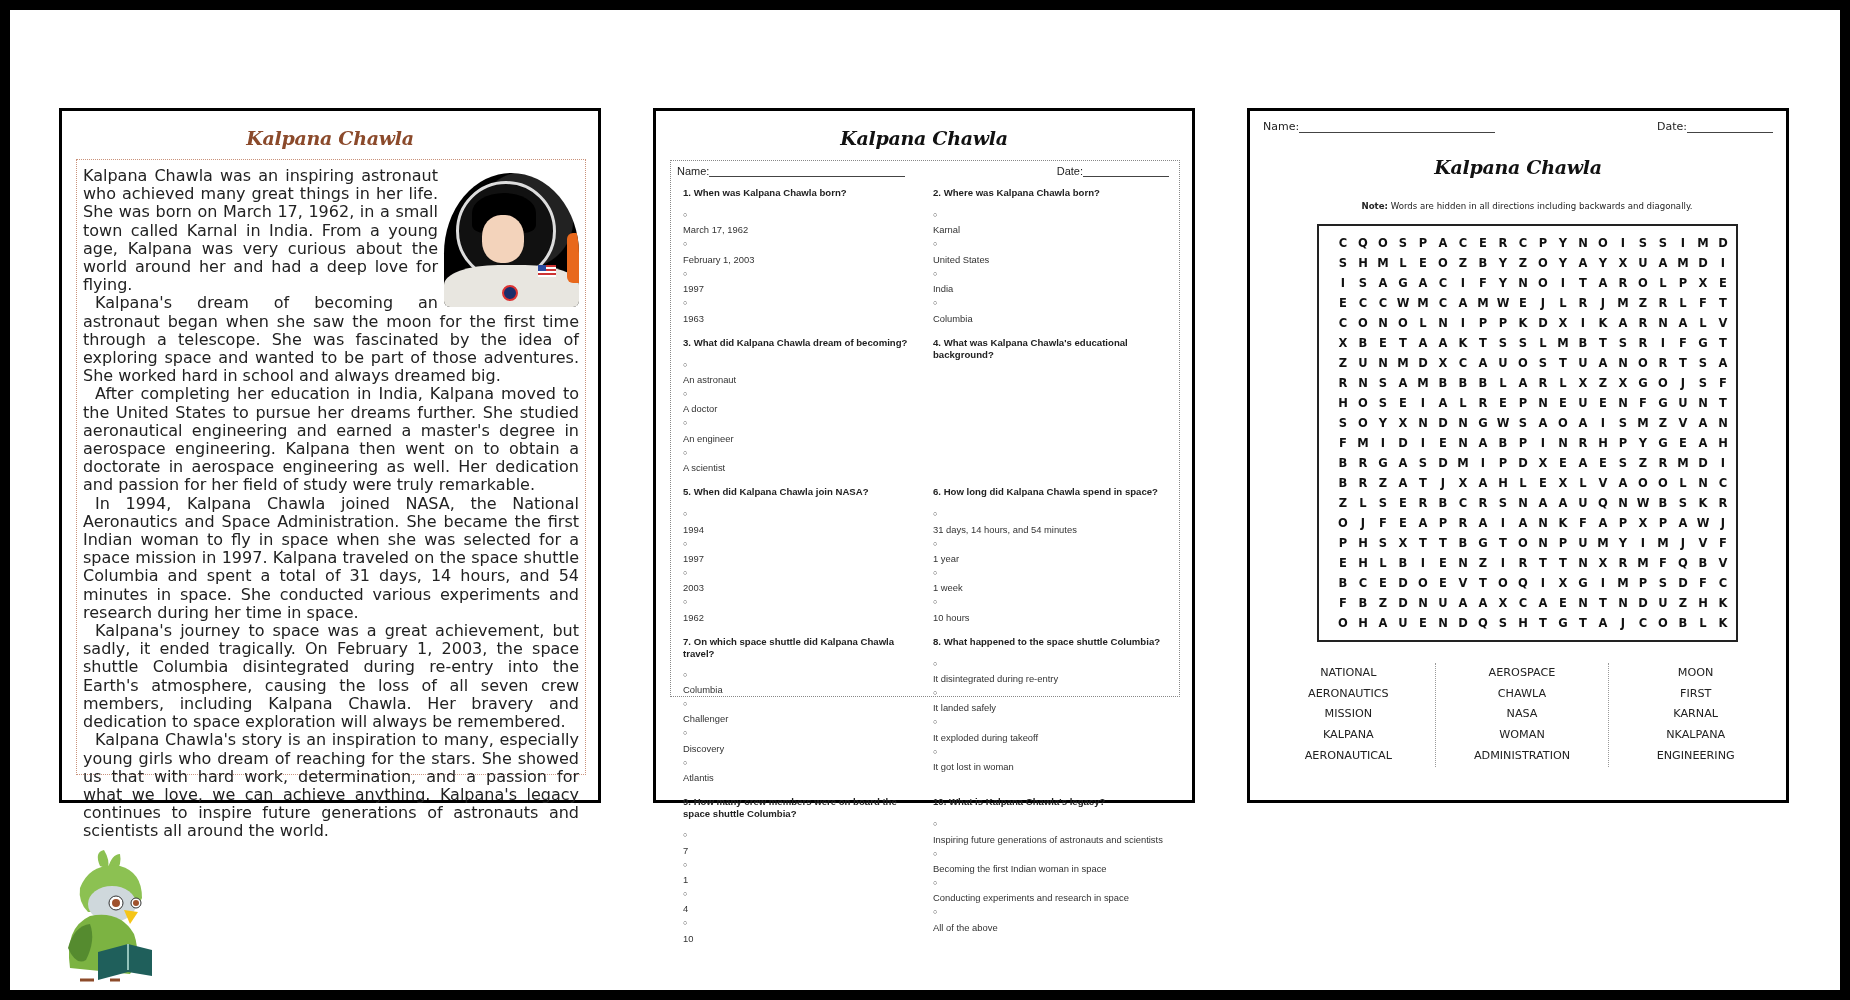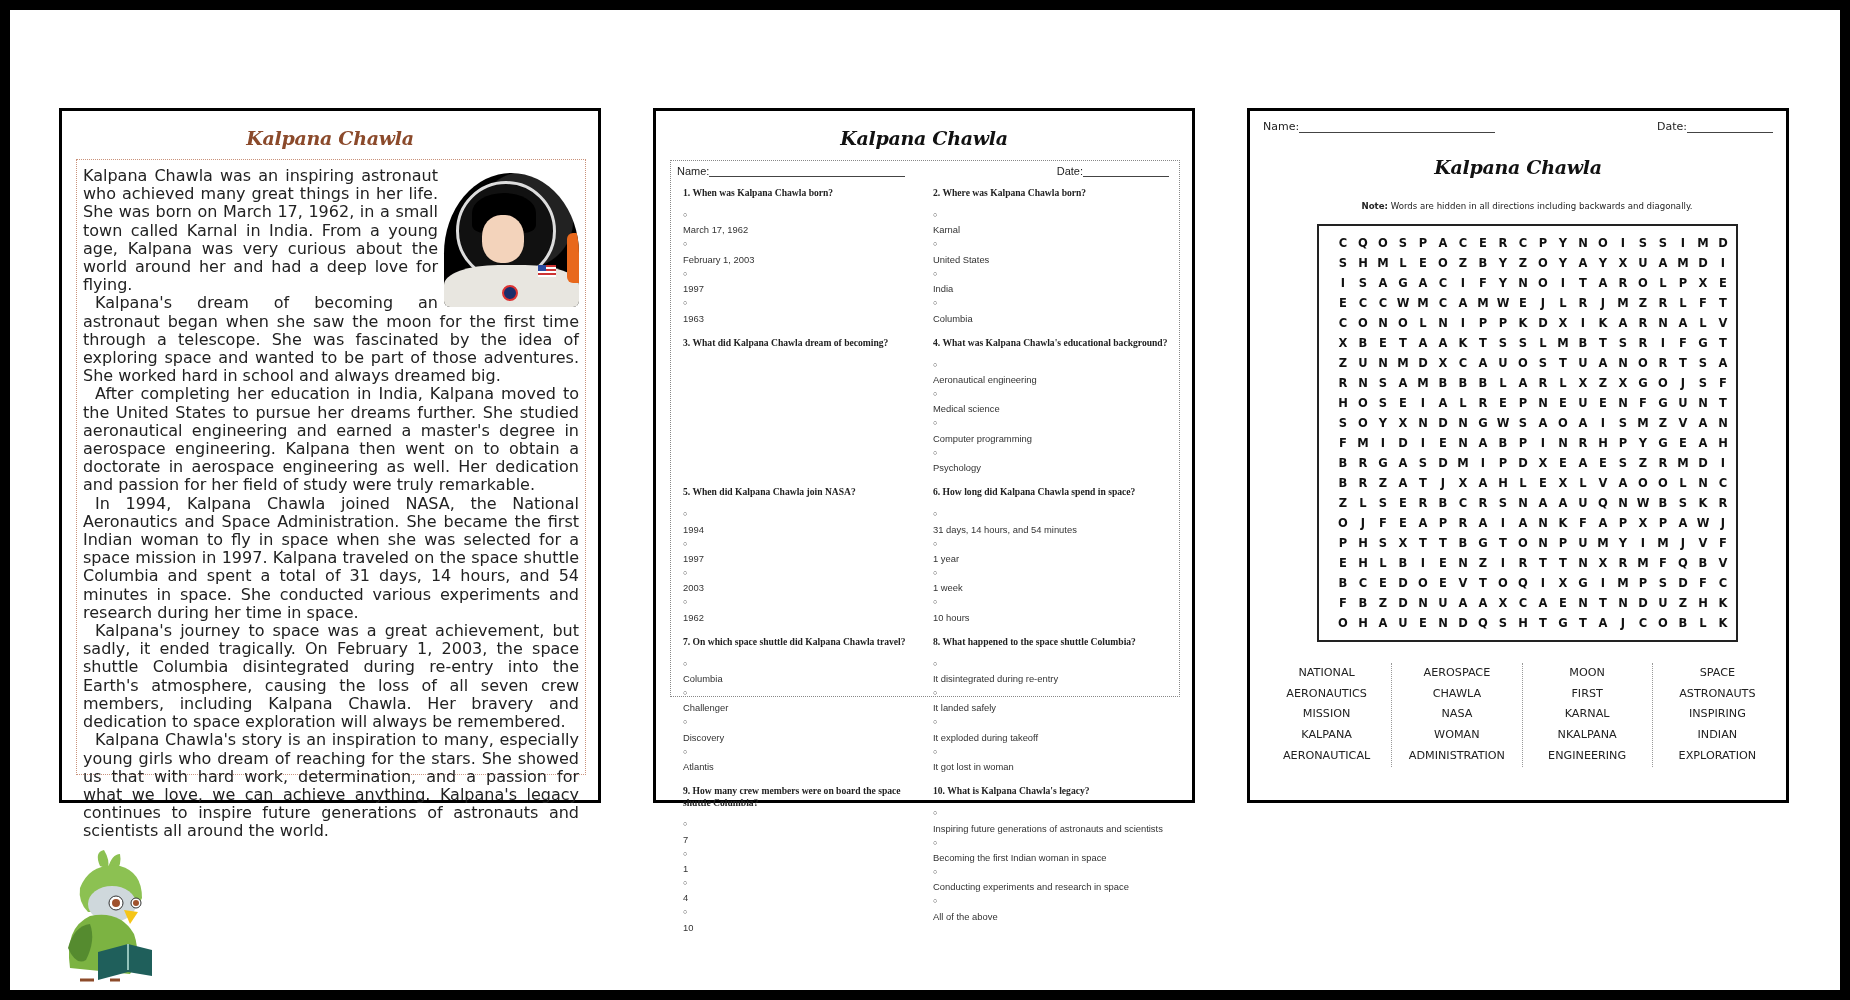--- a/index.html
+++ b/index.html
@@ -50,21 +50,21 @@
     .p2 .script-title { color: #111; position: absolute; top: 16px; left: 0; right: 0; }
     .quiz-box {
       position: absolute; left: 14px; top: 49px; width: 510px; height: 537px;
       border: 1px dotted #888; padding: 4px 10px 0 6px;
       font-family: "Liberation Sans", sans-serif; color: #222;
     }
     .namedate { display:flex; justify-content: space-between; font-size: 11px; height: 16px; }
     .namedate .line { display:inline-block; border-bottom: 1px solid #444; vertical-align: bottom; height: 11px; }
     .qgrid { display: grid; grid-template-columns: 244px 244px; column-gap: 6px; }
     .q { font-size: 9.6px; margin-top: 0; }
-    .q .qt { font-weight: bold; line-height: 12px; min-height: 13px; padding-left: 6px; font-family: Liberation Serif, serif; }
+    .q .qt { font-weight: bold; line-height: 12px; min-height: 13px; padding-left: 6px; }
     .q ul { list-style: none; margin-top: 7px; padding-left: 6px; }
     .q li { line-height: 15.6px; font-size: 9.4px; color: #333; display:flex;flex-direction:column; }
     .q li .b { width: 12px; flex: none; font-size: 7px; line-height: 15.6px; }
     .q li .t { line-height: 12px; padding-top: 1.8px; }
 
     
     .ws-namedate { position:absolute; left:13px; top:9px; right:13px; display:flex; justify-content:space-between; font-size: 11px; font-family: "DejaVu Sans", sans-serif; color:#222; }
     .ws-namedate .line { display:inline-block; border-bottom: 1px solid #444; height: 11px; vertical-align: bottom; }
     .p3 .script-title { color:#111; position:absolute; top: 45px; left:0; right:0; }
     .ws-note { position:absolute; top: 90px; left: 18px; right: 0; text-align: center; font-size: 8.6px; color: #222; }
@@ -157,41 +157,41 @@
                 <span class="t">India</span>
               </li>
               <li>
                 <span class="b">○</span>
                 <span class="t">Columbia</span>
               </li>
             </ul>
           </div>
           <div class="q" style="margin-top: 12px;">
             <div class="qt">3. What did Kalpana Chawla dream of becoming?</div>
+            <ul>
+              <li>
+                <span class="b">○</span>
+                <span class="t">An astronaut</span>
+              </li>
+              <li>
+                <span class="b">○</span>
+                <span class="t">A doctor</span>
+              </li>
+              <li>
+                <span class="b">○</span>
+                <span class="t">An engineer</span>
+              </li>
+              <li>
+                <span class="b">○</span>
+                <span class="t">A scientist</span>
+              </li>
+            </ul>
           </div>
           <div class="q" style="margin-top: 12px;">
             <div class="qt">4. What was Kalpana Chawla's educational background?</div>
-            <ul>
-              <li>
-                <span class="b">○</span>
-                <span class="t">Aeronautical engineering</span>
-              </li>
-              <li>
-                <span class="b">○</span>
-                <span class="t">Medical science</span>
-              </li>
-              <li>
-                <span class="b">○</span>
-                <span class="t">Computer programming</span>
-              </li>
-              <li>
-                <span class="b">○</span>
-                <span class="t">Psychology</span>
-              </li>
-            </ul>
           </div>
           <div class="q" style="margin-top: 12px;">
             <div class="qt">5. When did Kalpana Chawla join NASA?</div>
             <ul>
               <li>
                 <span class="b">○</span>
                 <span class="t">1994</span>
               </li>
               <li>
                 <span class="b">○</span>
@@ -779,27 +779,20 @@
           <div>NASA</div>
           <div>WOMAN</div>
           <div>ADMINISTRATION</div>
         </div>
         <div class="wcol">
           <div>MOON</div>
           <div>FIRST</div>
           <div>KARNAL</div>
           <div>NKALPANA</div>
           <div>ENGINEERING</div>
-        </div>
-        <div class="wcol">
-          <div>SPACE</div>
-          <div>ASTRONAUTS</div>
-          <div>INSPIRING</div>
-          <div>INDIAN</div>
-          <div>EXPLORATION</div>
         </div>
       </div>
   </div>
 
   <div class="logo">
     <svg width="130" height="140" viewBox="0 0 130 140">
       <path d="M60 18 q-6 -14 4 -16 q6 10 4 18 q4 -14 12 -14 q2 10 -4 18 z" fill="#8cc152"></path>
       <path d="M40 40 q10 -26 40 -22 q22 6 22 32 q-4 10 -14 14 l-40 0 q-10 -10 -8 -24z" fill="#8cc152"></path>
       <ellipse cx="72" cy="56" rx="24" ry="18" fill="#cfd8dc"></ellipse>
       <circle cx="76" cy="55" r="7" fill="#fff" stroke="#333" stroke-width="1"></circle>

